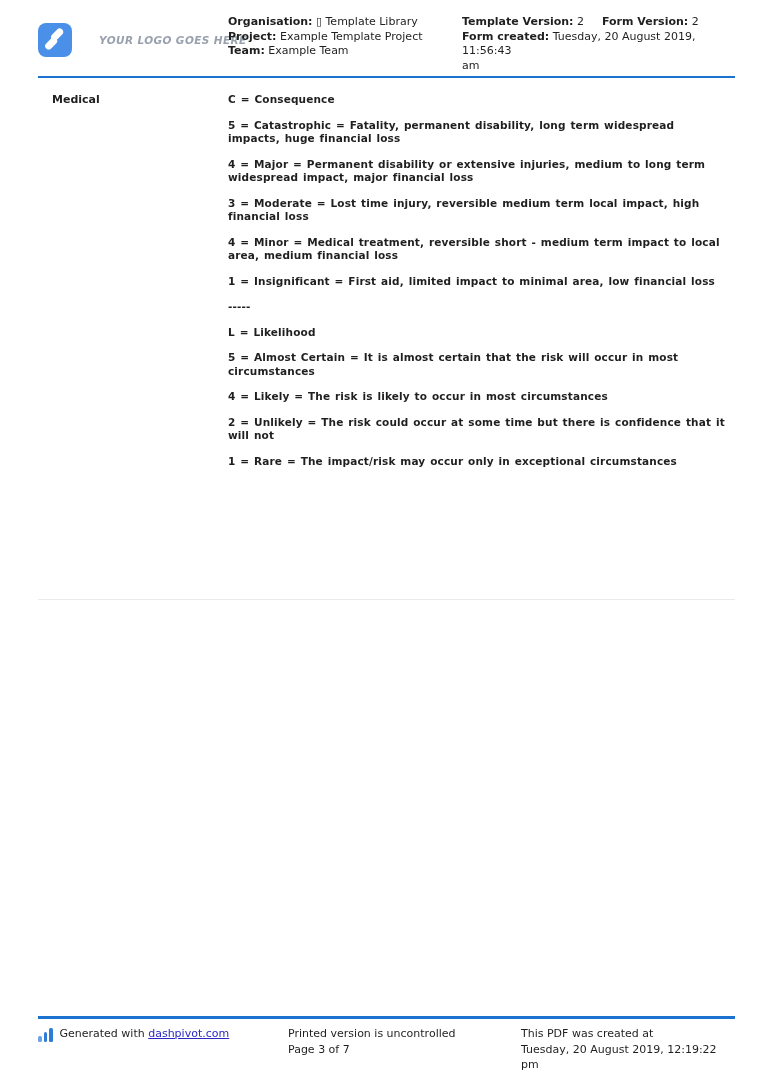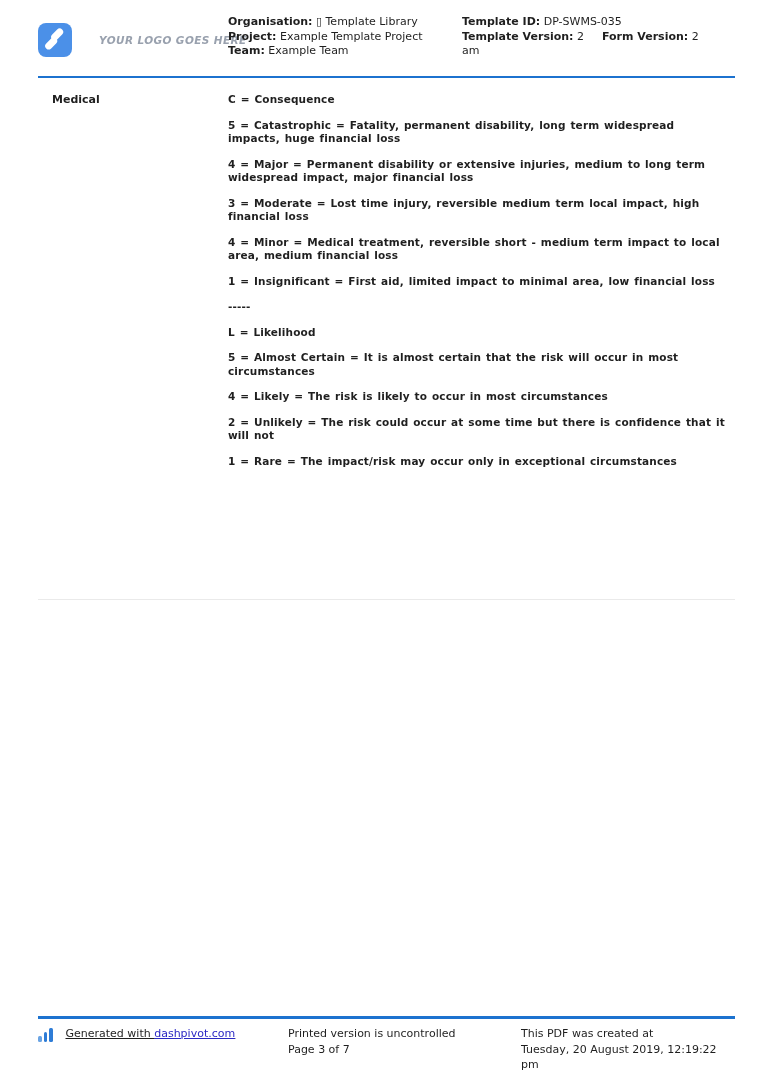--- a/index.html
+++ b/index.html
@@ -84,21 +84,21 @@
   
   .footer {
     position: absolute;
     top: 1016px; left: 38px;
     width: 697px;
     border-top: 3px solid #1c72cf;
     padding-top: 7px;
     display: flex;
     font-size: 11px; line-height: 15.5px;
   }
-  .f-left { width: 250px; display: flex; gap: 13px; text-decoration: underline; }
+  .f-left { width: 250px; display: flex; gap: 7px; }
   .bars {
     display: flex; align-items: flex-end; gap: 2px;
     margin-top: 2px; height: 14px; flex: none;
   }
   .bar { width: 3.5px; border-radius: 1.5px; background: #2e7cd6; }
   .bar-1 { height: 6px; background: #6aa4e4; }
   .bar-2 { height: 10px; }
   .bar-3 { height: 14px; }
   .f-mid { width: 233px; }
   .f-right { flex: 1; }
@@ -118,22 +118,22 @@
       <div class="logo-text">YOUR LOGO GOES HERE</div>
     </div>
 
     <div class="hcol hcol-left">
       <div><span class="hlabel">Organisation:</span> <span>▯ Template Library</span></div>
       <div><span class="hlabel">Project:</span> <span>Example Template Project</span></div>
       <div><span class="hlabel">Team:</span> <span>Example Team</span></div>
     </div>
 
     <div class="hcol hcol-right">
-      <div><span class="hlabel">Template ID:</span> <span>DP-SWMS-035</span></div>
       <div><span class="hlabel">Template Version:</span> <span>2</span><span class="hlabel pair-gap">Form Version:</span> <span>2</span></div>
+      <div><span class="hlabel">Form created:</span> <span>Tuesday, 20 August 2019, 11:56:43</span></div>
       <div><span>am</span></div>
     </div>
   </div>
 
   <div class="legend">
     <div class="legend-label">Medical</div>
     <div class="legend-body">
       <p>C = Consequence</p>
       <p class="gap-xl">5 = Catastrophic = Fatality, permanent disability, long term widespread impacts, huge financial loss</p>
       <p>4 = Major = Permanent disability or extensive injuries, medium to long term widespread impact, major financial loss</p>

